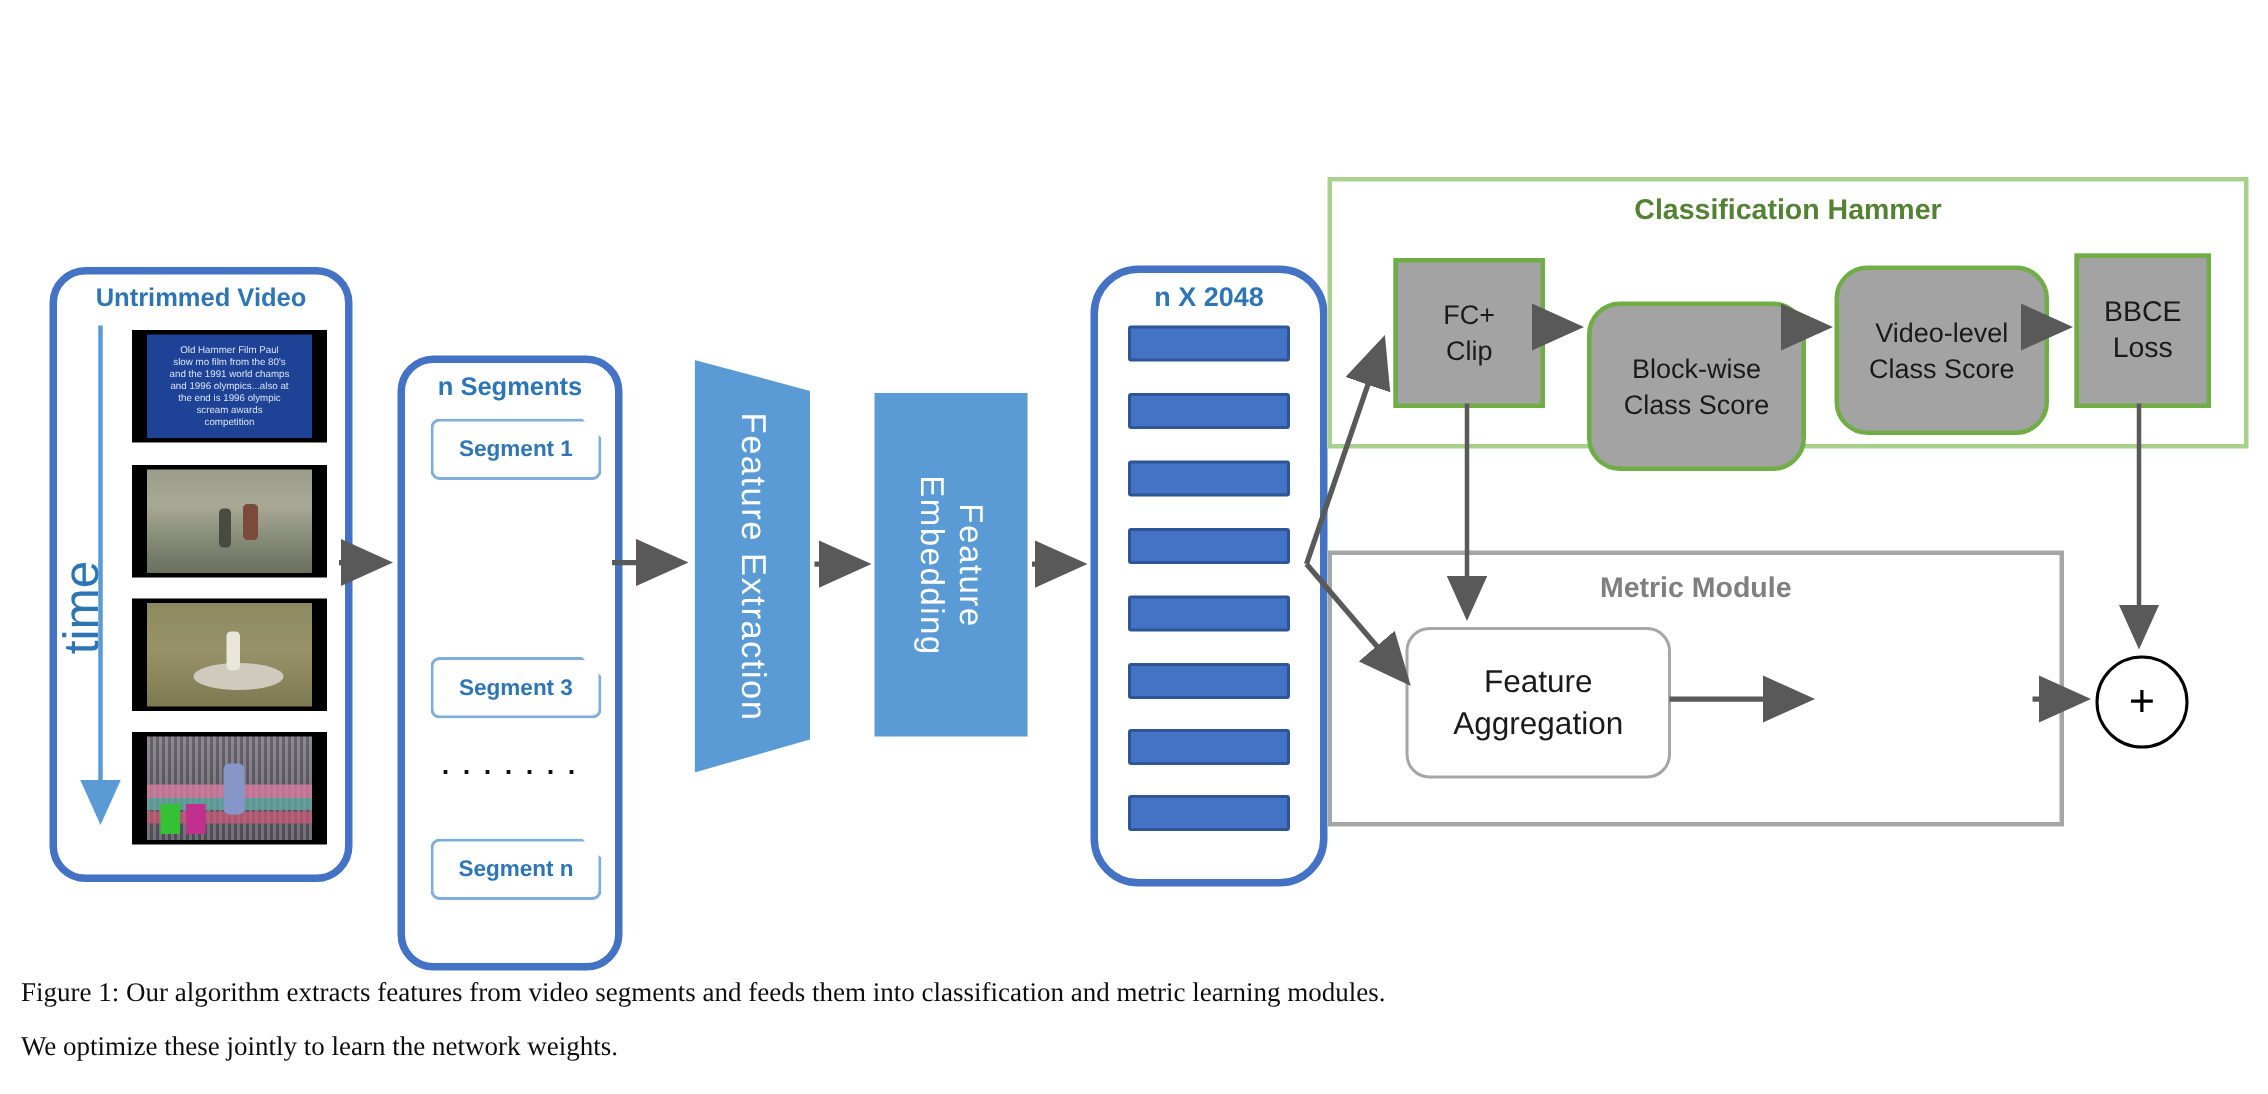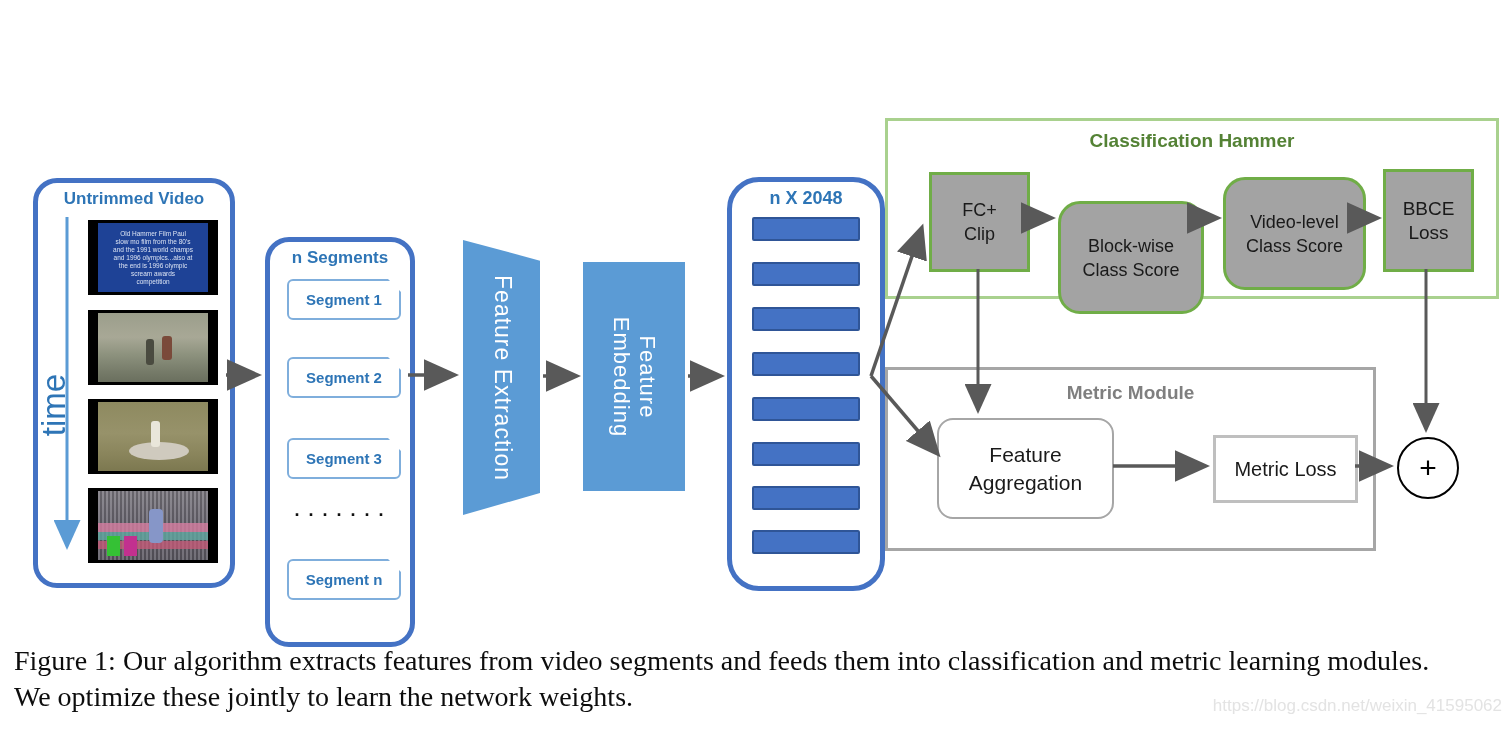--- a/index.html
+++ b/index.html
@@ -72,21 +72,21 @@
            justify-content:center;color:#1a1a1a;}
   .plus-circle{position:absolute;left:1397px;top:437px;width:58px;height:58px;border:2px solid #000;
                border-radius:50%;background:#fff;display:flex;align-items:center;justify-content:center;
                font-size:30px;color:#000;}
 
   
   svg.overlay{position:absolute;left:0;top:0;pointer-events:none;}
 
   
   .caption{position:absolute;left:14px;top:643px;font-family:"Liberation Serif",serif;
-           font-size:28px;color:#0d0d0d;line-height:36px;white-space:nowrap;}
+           font-size:18px;color:#0d0d0d;line-height:36px;white-space:nowrap;}
   .watermark{position:absolute;right:10px;top:696px;font-size:17px;color:#e3e3e3;}
 </style>
 </head>
 <body>
 
 <div class="stage">
 
   <div class="bigbox" style="left:33px;top:178px;width:192px;height:400px;">
     <div class="btitle">Untrimmed Video</div>
     <div class="time-label">time</div>
@@ -124,21 +124,20 @@
         <div class="runner"></div>
         <div class="bar-green"></div>
           <div class="bar-magenta"></div>
       </div>
     </div>
   </div>
 
   <div class="bigbox" style="left:265px;top:194px;width:140px;height:400px;margin-top:43px;">
     <div class="btitle">n Segments</div>
     <div class="segcard" style="top:37px;">Segment 1</div>
-    <div class="segcard" style="top:115px;">Segment 2</div>
     <div class="segcard" style="top:196px;">Segment 3</div>
     <div class="segdots" style="top:258px;">. . . . . . .</div>
     <div class="segcard" style="top:317px;text-align:right;">Segment n</div>
   </div>
 
   <div class="trap">
     <div class="rot-label">Feature Extraction</div>
   </div>
 
   <div class="embed">
@@ -181,23 +180,20 @@
     <div>BBCE</div>
     <div>Loss</div>
   </div>
 
   <div class="module-gray">
     <div class="mtitle">Metric Module</div>
   </div>
   <div class="graybox" style="left:937px;top:418px;width:173px;height:97px;border:2px solid #A6A6A6;border-radius:16px;font-size:21px;line-height:28px;">
     <div>Feature</div>
     <div>Aggregation</div>
-  </div>
-  <div class="graybox" style="left:1213px;top:435px;width:139px;height:62px;border:3px solid #BFBFBF;font-size:20px;">
-    <div>Metric Loss</div>
   </div>
 
   <div class="plus-circle">
     <span>+</span>
   </div>
 
   <svg class="overlay" width="1512" height="729">
     <defs>
       <marker id="ah" markerWidth="11" markerHeight="9" refX="8" refY="4.5" orient="auto">
         <path d="M0,0 L10,4.5 L0,9 z" fill="#595959"></path>
@@ -220,15 +216,14 @@
     <line x1="1426" y1="269" x2="1426" y2="427" stroke="#595959" stroke-width="3" marker-end="url(#ah)"></line>
     <line x1="1113" y1="466" x2="1203" y2="466" stroke="#595959" stroke-width="3.5" marker-end="url(#ah)"></line>
     <line x1="1355" y1="466" x2="1387" y2="466" stroke="#595959" stroke-width="3.5" marker-end="url(#ah)"></line>
   </svg>
 
   <div class="caption">
     <div>Figure 1: Our algorithm extracts features from video segments and feeds them into classification and metric learning modules.</div>
     <div>We optimize these jointly to learn the network weights.</div>
   </div>
 
-  <div class="watermark">https://blog.csdn.net/weixin_41595062</div>
 
 </div>
 
 </body></html>

